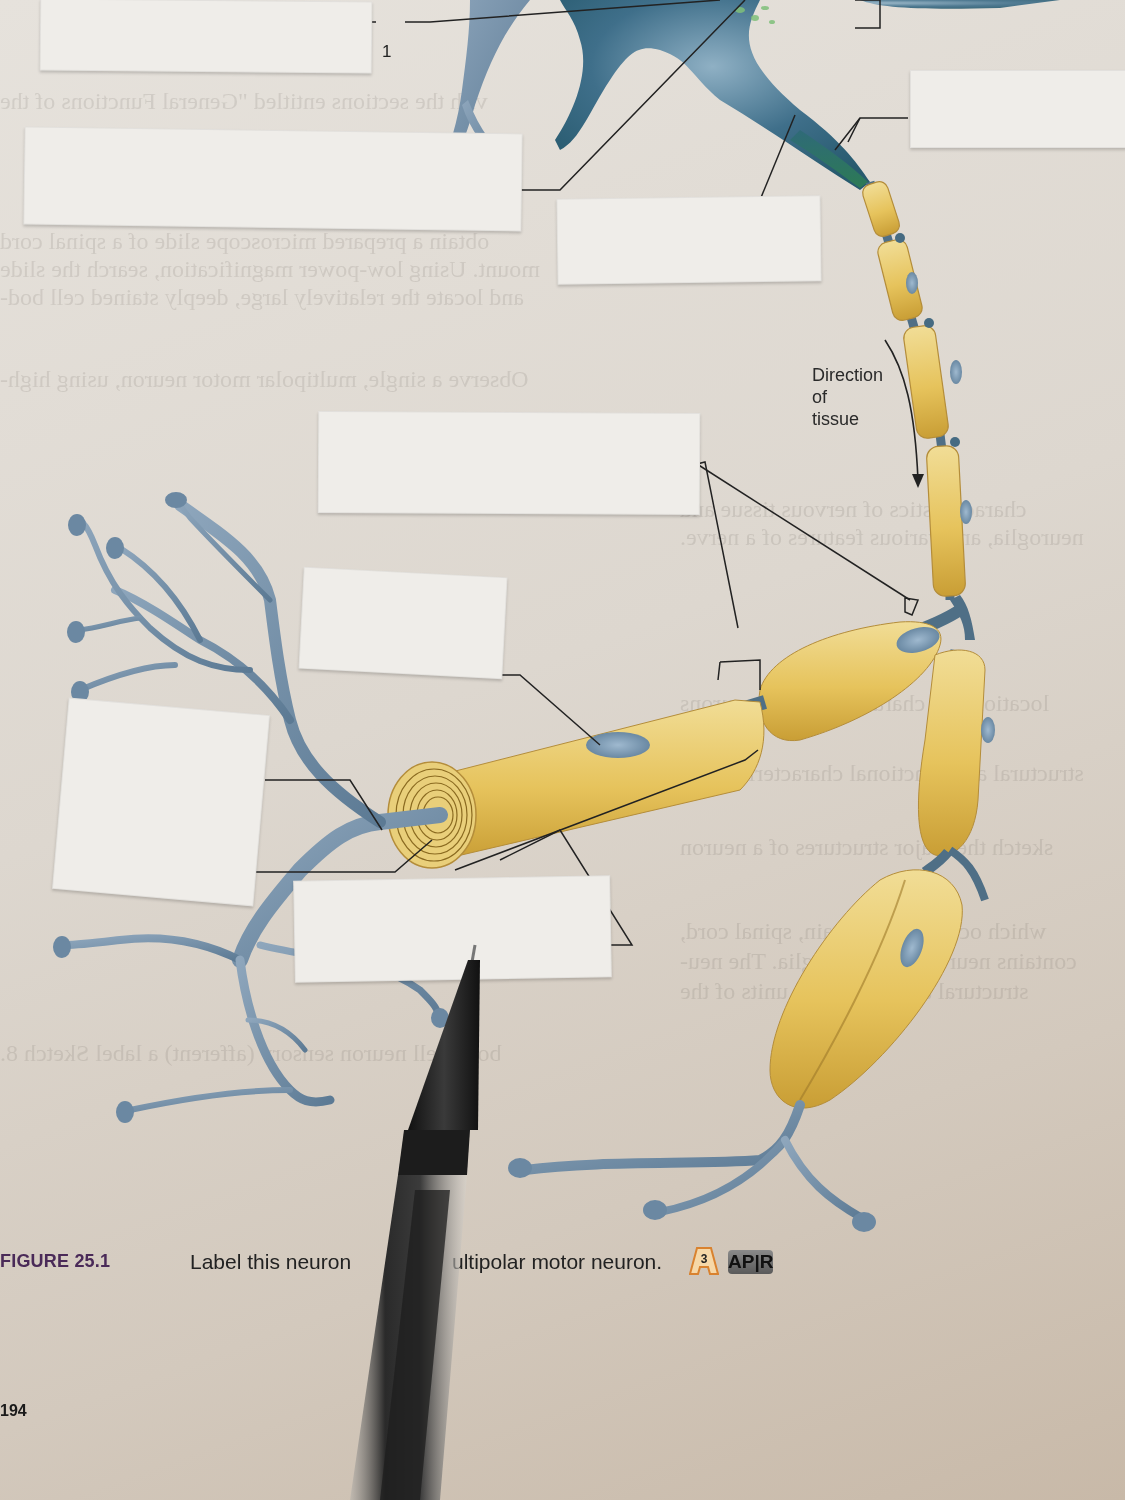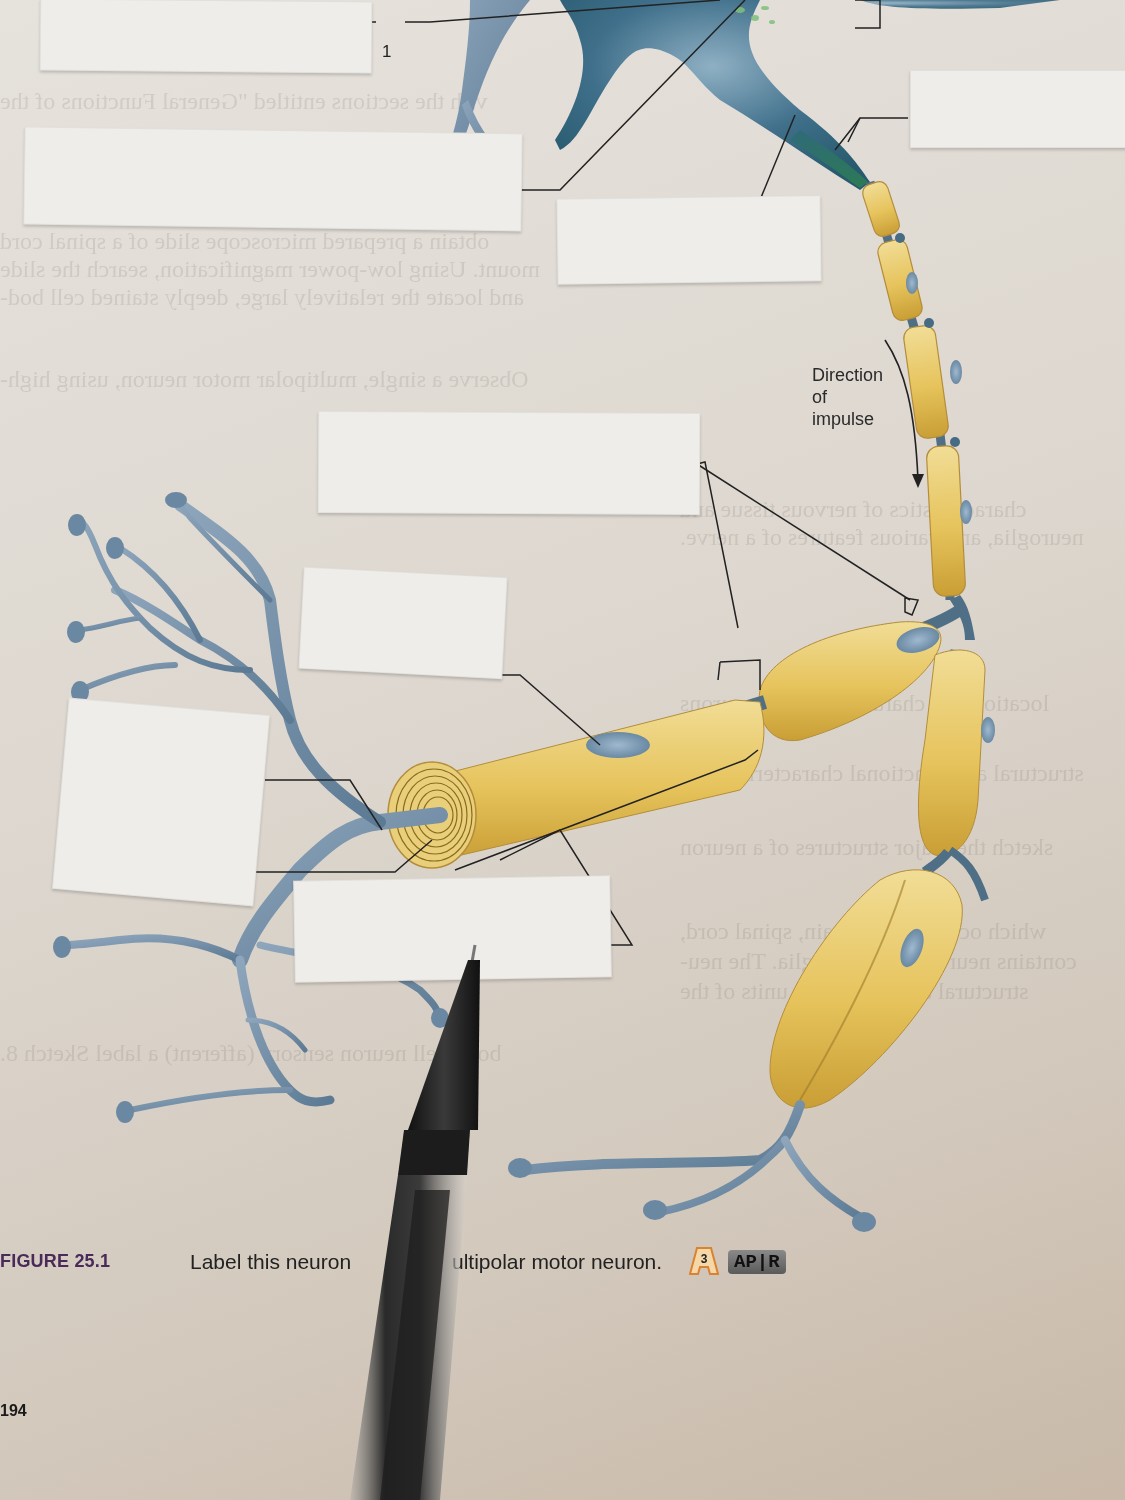--- a/index.html
+++ b/index.html
@@ -10,21 +10,21 @@
   .ghost{position:absolute;color:rgba(90,85,80,0.14);font-family:"Liberation Serif",serif;
          font-size:24px;white-space:nowrap;transform:scaleX(-1);}
   .label-box{position:absolute;background:#efede9;box-shadow:0 2px 3px rgba(0,0,0,0.18);
              border:1px solid rgba(0,0,0,0.05);}
   .caption{position:absolute;left:0;top:1248px;font-size:21px;color:#222;white-space:nowrap;}
   .fig-num{font-weight:bold;color:#4a2a58;font-size:18px;letter-spacing:0.2px;}
   .cap-a{position:absolute;left:190px;top:2px;}
   .cap-b{position:absolute;left:452px;top:2px;}
   .badge-a{position:absolute;left:689px;top:0px;width:30px;height:30px;}
   .badge-apr{position:absolute;left:728px;top:2px;background:#6a6a6a;color:#111;border-radius:4px;
-             font-family:Liberation Mono, monospace;font-weight:bold;font-size:19px;padding:1px 6px;
+             font-family:Liberation Sans, sans-serif;font-weight:bold;font-size:19px;padding:1px 0;
              background:linear-gradient(#8a8a8a,#5a5a5a);}
   .page-num{position:absolute;left:0;top:1402px;font-weight:bold;font-size:16px;color:#1a1a1a;}
   .dir-label{position:absolute;left:812px;top:364px;width:96px;font-size:18px;
              color:#2a2a2a;line-height:22px;}
   .num-one{position:absolute;left:382px;top:42px;font-size:17px;color:#222;}
   svg{position:absolute;left:0;top:0;}
 </style>
 </head>
 <body>
 
@@ -206,21 +206,21 @@
   <div class="label-box" style="left:318px;top:412px;width:380px;height:100px;transform:rotate(0.3deg);"></div>
   <div class="label-box" style="left:301px;top:572px;width:202px;height:100px;transform:rotate(3deg);"></div>
   <div class="label-box" style="left:60px;top:706px;width:200px;height:190px;transform:rotate(5deg);"></div>
   <div class="label-box" style="left:294px;top:878px;width:315px;height:100px;transform:rotate(-1deg);"></div>
 
   <span class="num-one">1</span>
 
   <div class="dir-label">
     <div>Direction</div>
     <div>of</div>
-    <div>impulse</div>
+    <div>tissue</div>
   </div>
 
   <div class="caption">
     <span class="fig-num">FIGURE 25.1</span>
     <span class="cap-a">Label this neuron</span>
     <span class="cap-b">ultipolar motor neuron.</span>
     <svg class="badge-a" viewBox="0 0 30 30" style="left:689px;top:-2px;">
       <path d="M8,2 L22,2 L29,28 L21,28 L19,21 L11,21 L9,28 L1,28 Z" fill="#f6d8a8" stroke="#d9822f" stroke-width="2"></path>
       <text x="15" y="17" text-anchor="middle" font-family="Liberation Sans, sans-serif" font-weight="bold" font-size="12" fill="#222">3</text>
     </svg>

